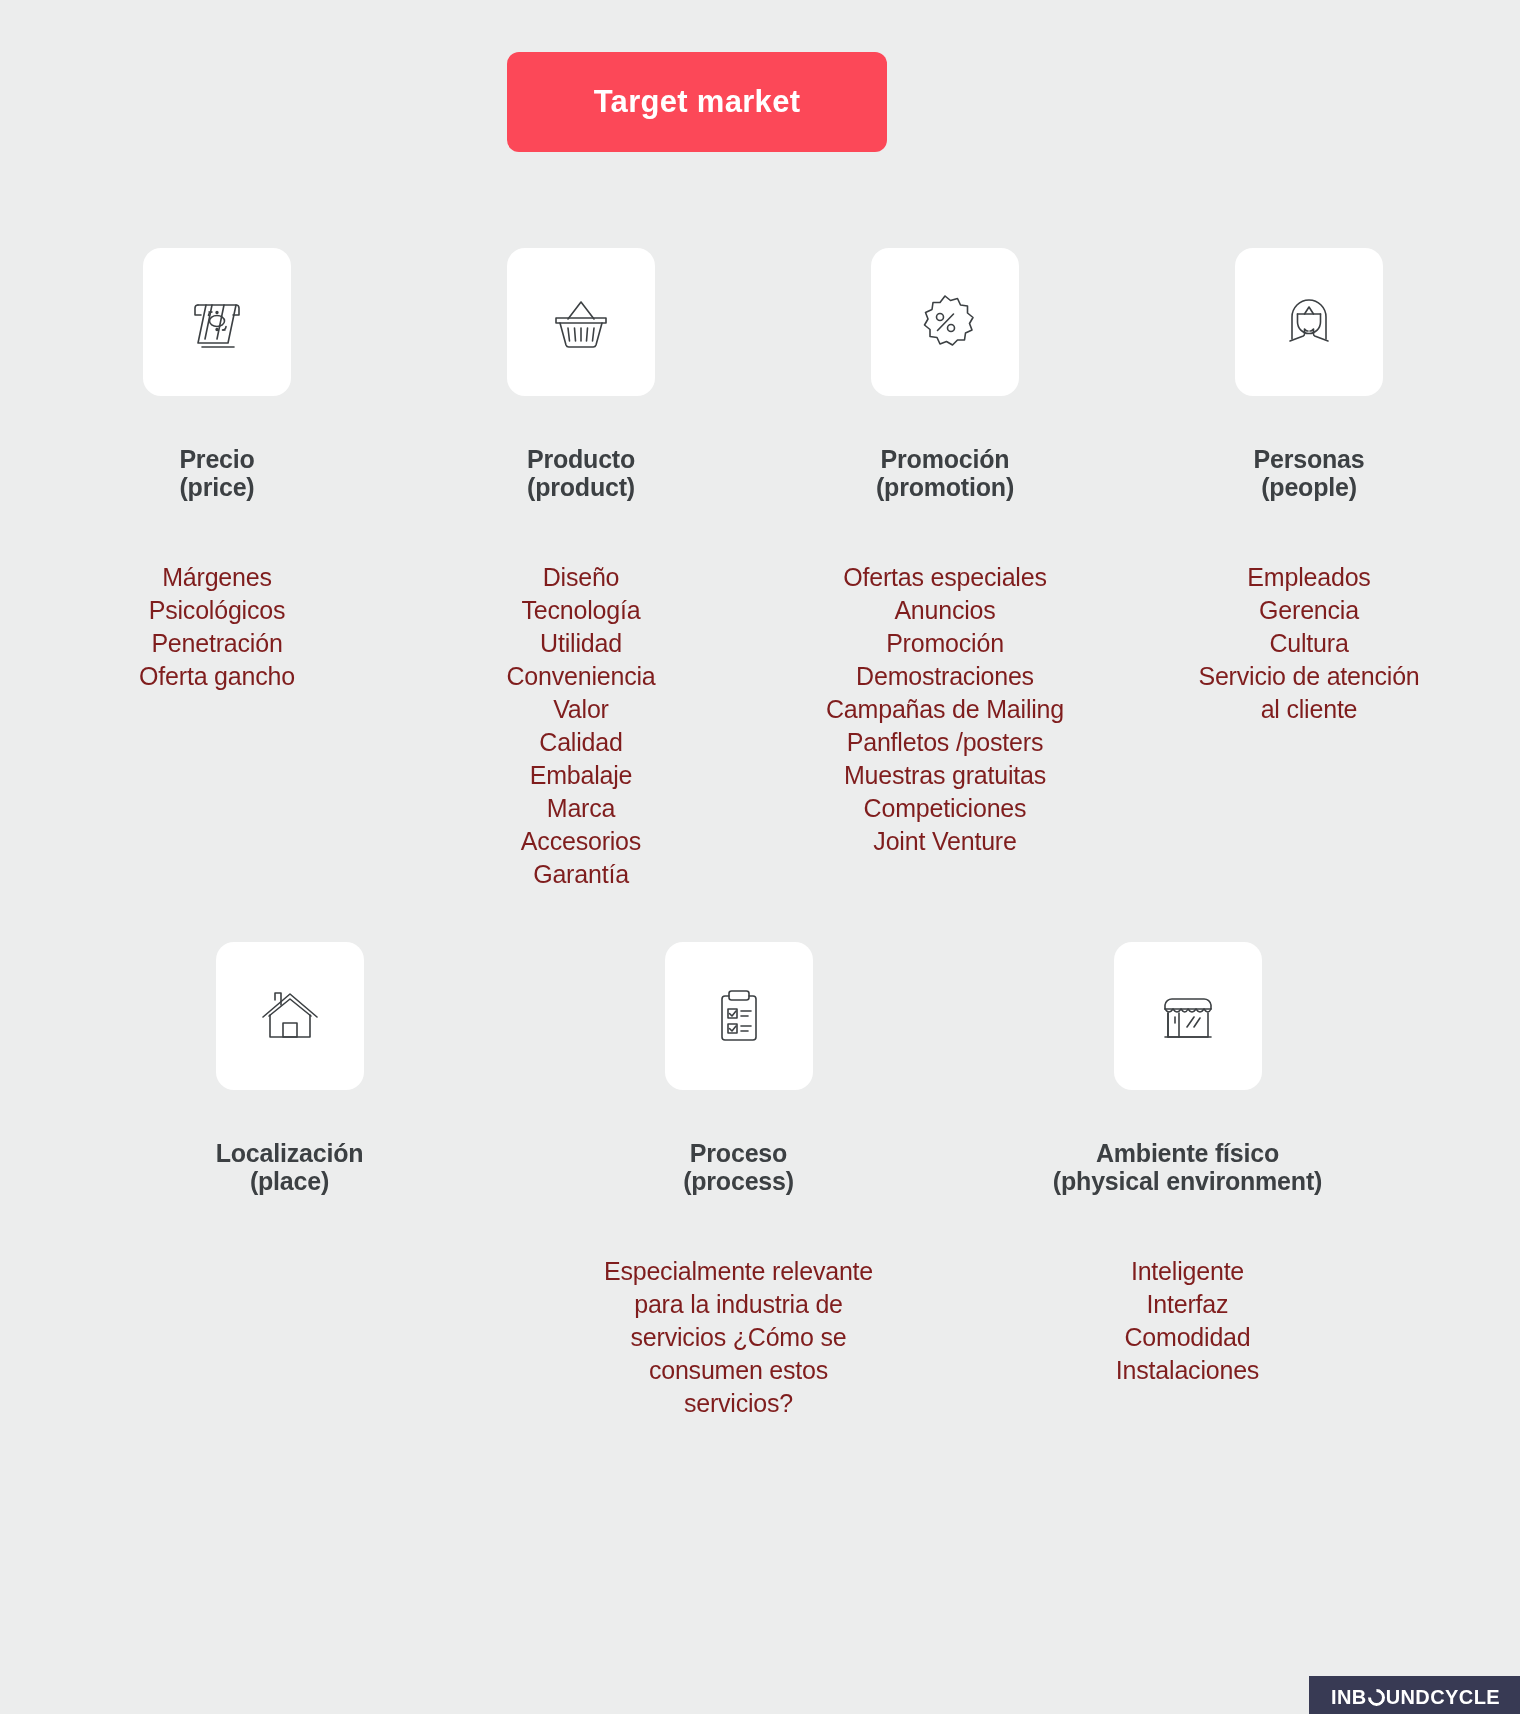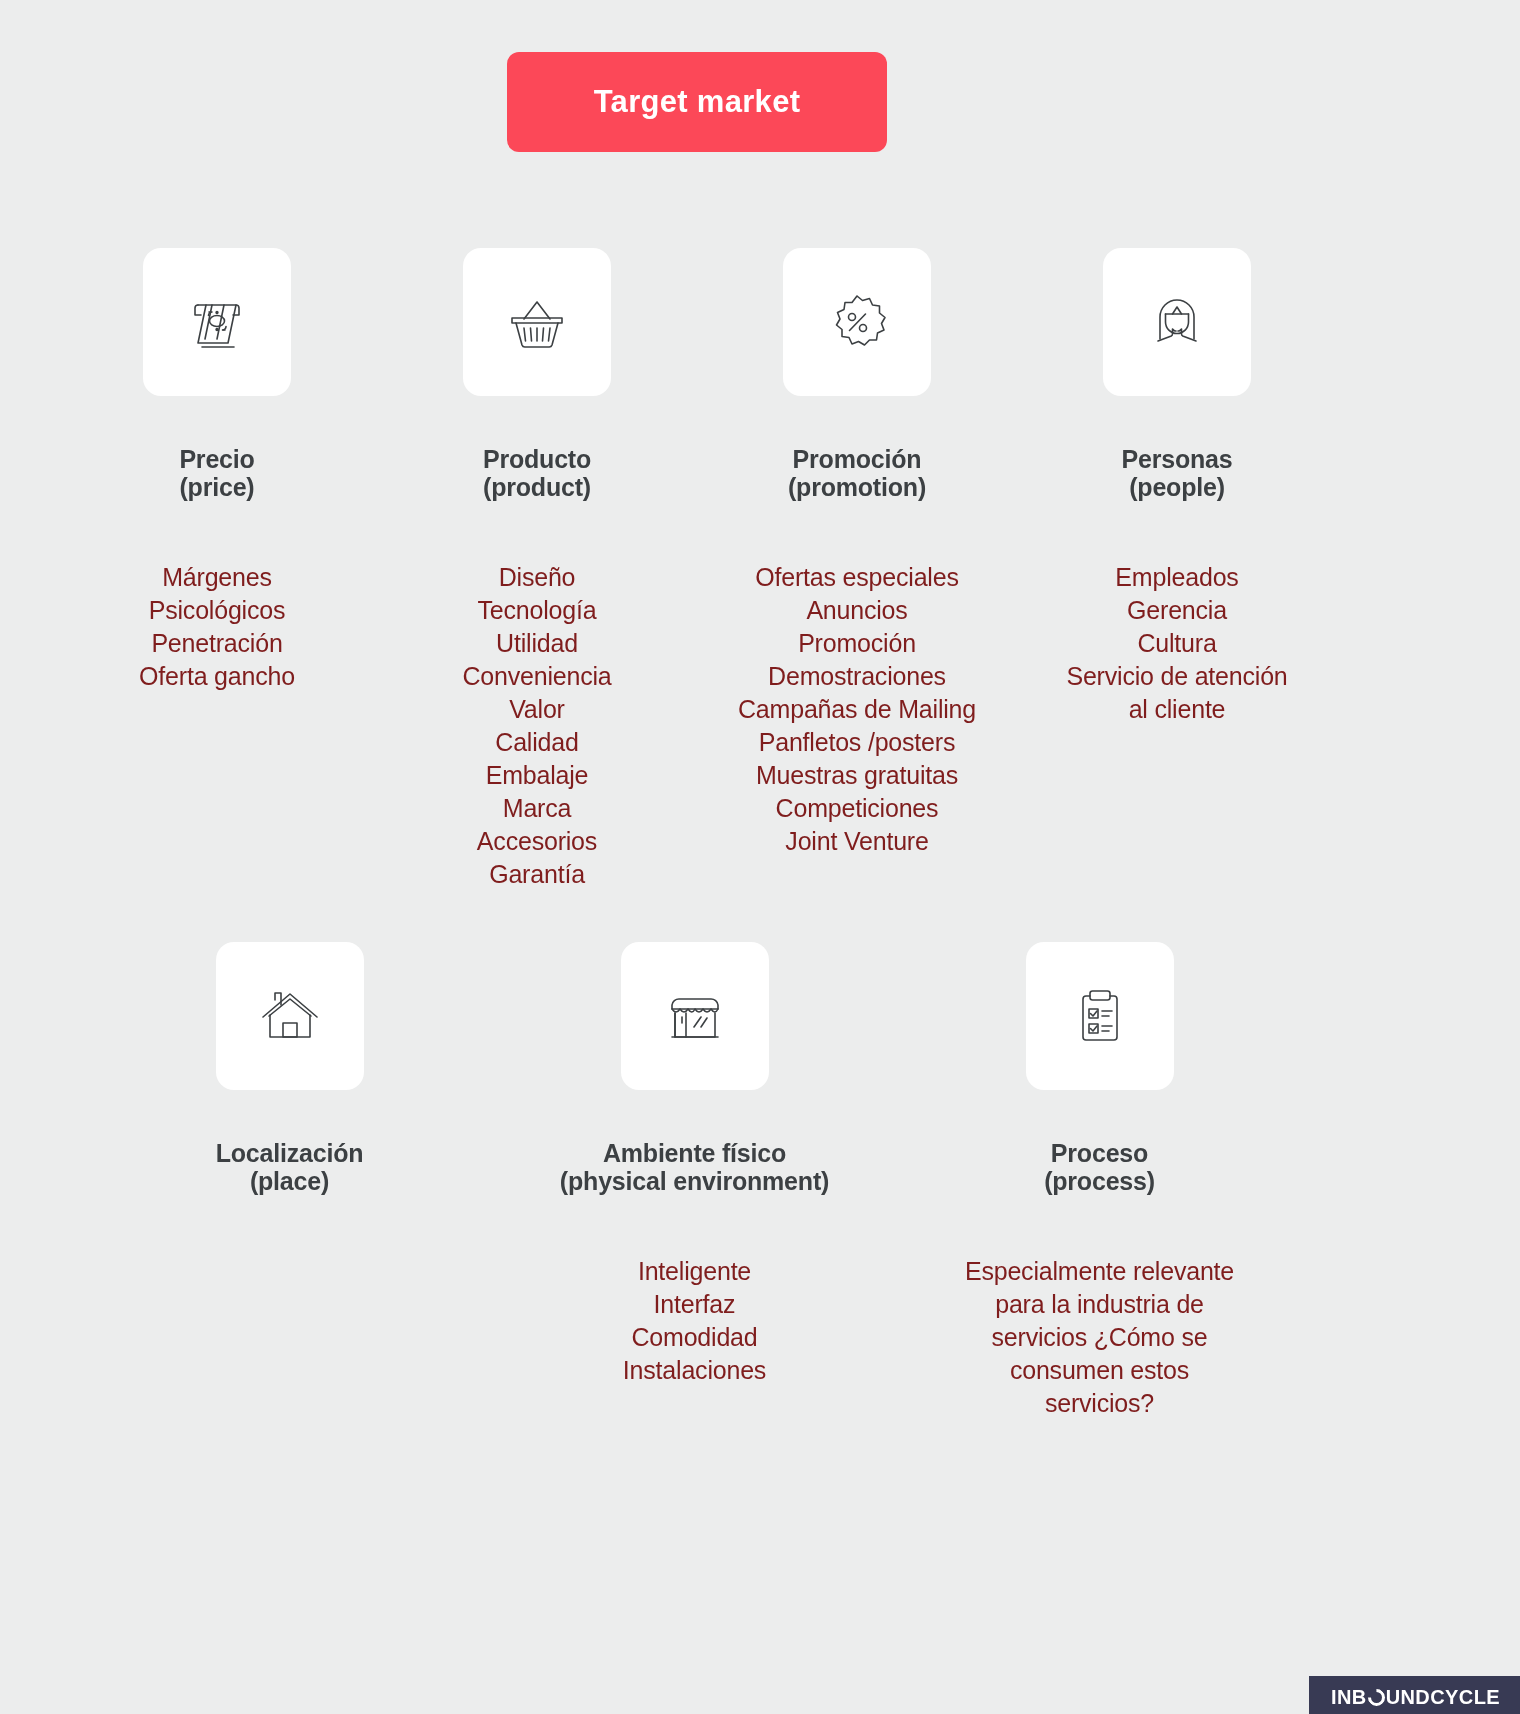--- a/index.html
+++ b/index.html
@@ -35,20 +35,21 @@
     font-weight: bold;
     letter-spacing: 0.3px;
   }
 
   
   .row {
     position: absolute;
     left: 0;
     width: 1520px;
     display: flex;
+    gap: 44px;
   }
   #row-top { top: 248px; }
   #row-bottom { top: 942px; }
 
   .col {
     display: flex;
     flex-direction: column;
     align-items: center;
   }
 
@@ -266,46 +267,20 @@
           <path d="M21 40 V62 h40 V40"></path>
           <path d="M26 25 v-7 h6 v12"></path>
           <rect x="34" y="48" width="14" height="14"></rect>
         </svg>
       </span>
     </div>
     <div class="col-title">Localización
 (place)</div>
   </div>
 
-  <div class="col" id="col-physical">
-    <div class="icon-card">
-      <span>
-        <svg width="82" height="82" viewBox="0 0 82 82" fill="none" stroke="#3C4043" stroke-width="1.6" stroke-linecap="round" stroke-linejoin="round">
-          <path d="M18 30 a7 7 0 0 1 7 -6 h32 a7 7 0 0 1 7 6 v4 H18 Z"></path>
-          <path d="M18 34 q4 6 8 0 q4 6 8 0 q4 6 7 0 q4 6 8 0 q4 6 8 0 q4 6 7 0"></path>
-          <path d="M21 38 V62 h40 V38"></path>
-          <path d="M18 62 h46"></path>
-          <path d="M21 38 V62"></path>
-          <path d="M32 38 V62"></path>
-          <path d="M28 42 v6"></path>
-          <path d="M47 42 L40 52"></path>
-          <path d="M53 43 L47 52"></path>
-        </svg>
-      </span>
-    </div>
-    <div class="col-title">Ambiente físico
-(physical environment)</div>
-    <div class="col-list">
-      <span class="item">Inteligente</span>
-      <span class="item">Interfaz</span>
-      <span class="item">Comodidad</span>
-      <span class="item">Instalaciones</span>
-    </div>
-  </div>
-
   <div class="col" id="col-process">
     <div class="icon-card">
       <span>
         <svg width="82" height="82" viewBox="0 0 82 82" fill="none" stroke="#3C4043" stroke-width="1.6" stroke-linecap="round" stroke-linejoin="round">
           <path d="M31 21 h-4 a3 3 0 0 0 -3 3 V62 a3 3 0 0 0 3 3 h28 a3 3 0 0 0 3 -3 V24 a3 3 0 0 0 -3 -3 h-4"></path>
           <rect x="31" y="16" width="20" height="9" rx="2.5"></rect>
           <rect x="30" y="34" width="9" height="9"></rect>
           <path d="M31.5 38.5 L34 41 L38 36"></path>
           <path d="M43 36 h10"></path>
           <path d="M43 41 h7"></path>
@@ -316,20 +291,46 @@
         </svg>
       </span>
     </div>
     <div class="col-title">Proceso
 (process)</div>
     <div class="col-list wrapping">
       <span class="item" style="white-space:normal">Especialmente relevante para la industria de servicios ¿Cómo se consumen estos servicios?</span>
     </div>
   </div>
 
+  <div class="col" id="col-physical">
+    <div class="icon-card">
+      <span>
+        <svg width="82" height="82" viewBox="0 0 82 82" fill="none" stroke="#3C4043" stroke-width="1.6" stroke-linecap="round" stroke-linejoin="round">
+          <path d="M18 30 a7 7 0 0 1 7 -6 h32 a7 7 0 0 1 7 6 v4 H18 Z"></path>
+          <path d="M18 34 q4 6 8 0 q4 6 8 0 q4 6 7 0 q4 6 8 0 q4 6 8 0 q4 6 7 0"></path>
+          <path d="M21 38 V62 h40 V38"></path>
+          <path d="M18 62 h46"></path>
+          <path d="M21 38 V62"></path>
+          <path d="M32 38 V62"></path>
+          <path d="M28 42 v6"></path>
+          <path d="M47 42 L40 52"></path>
+          <path d="M53 43 L47 52"></path>
+        </svg>
+      </span>
+    </div>
+    <div class="col-title">Ambiente físico
+(physical environment)</div>
+    <div class="col-list">
+      <span class="item">Inteligente</span>
+      <span class="item">Interfaz</span>
+      <span class="item">Comodidad</span>
+      <span class="item">Instalaciones</span>
+    </div>
+  </div>
+
 </div>
 
 <div id="logo-block">
   <span class="logo-text">
     <span>INB</span>
       <span class="logo-o"></span>
       <span>UNDCYCLE</span>
   </span>
 </div>
 

